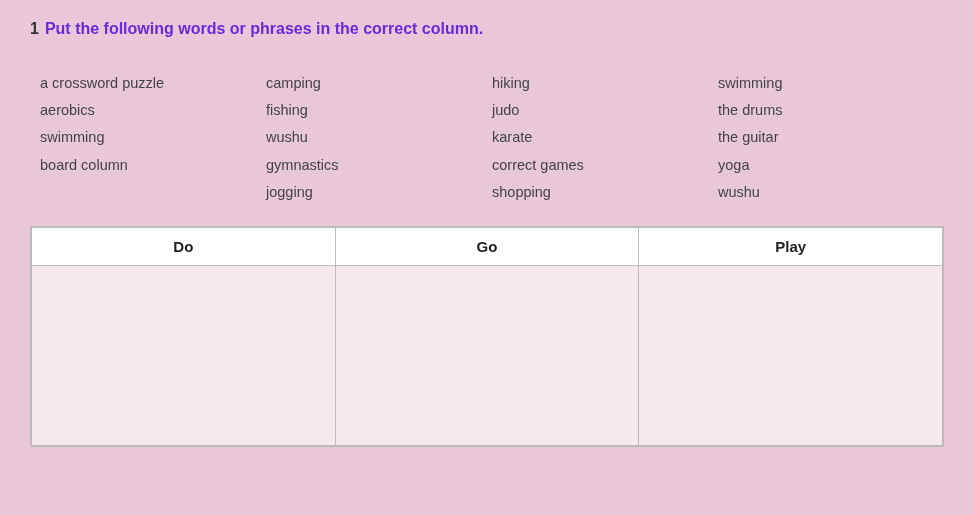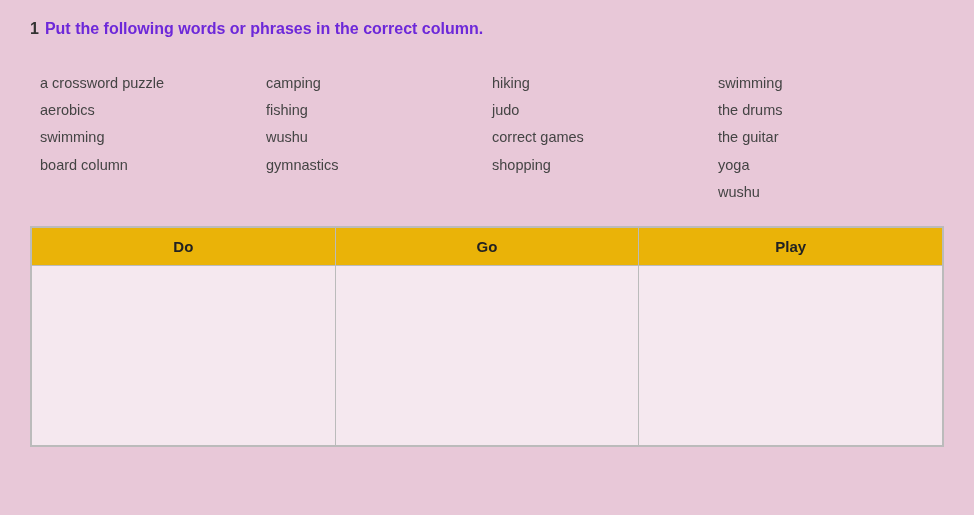--- a/index.html
+++ b/index.html
@@ -57,21 +57,21 @@
       border: 1px solid #bbb;
     }
 
     table {
       width: 100%;
       border-collapse: collapse;
       table-layout: fixed;
     }
 
     thead tr {
-      background-color: #eab308;
+      background-color: #ffffff;
       border-radius: 7px;
     }
 
     thead th {
       padding: 10px 0;
       text-align: center;
       font-weight: bold;
       font-size: 15px;
       color: #222;
       border: 1px solid #bbb;
@@ -102,24 +102,26 @@
       <span class="word-item">a crossword puzzle</span>
       <span class="word-item">aerobics</span>
       <span class="word-item">swimming</span>
       <span class="word-item">board column</span>
     </div>
     <div class="words-column">
       <span class="word-item">camping</span>
       <span class="word-item">fishing</span>
       <span class="word-item">wushu</span>
       <span class="word-item">gymnastics</span>
+      <span class="word-item">jogging</span>
     </div>
     <div class="words-column">
       <span class="word-item">hiking</span>
       <span class="word-item">judo</span>
+      <span class="word-item">karate</span>
       <span class="word-item">correct games</span>
       <span class="word-item">shopping</span>
     </div>
     <div class="words-column">
       <span class="word-item">swimming</span>
       <span class="word-item">the drums</span>
       <span class="word-item">the guitar</span>
       <span class="word-item">yoga</span>
       <span class="word-item">wushu</span>
     </div>

